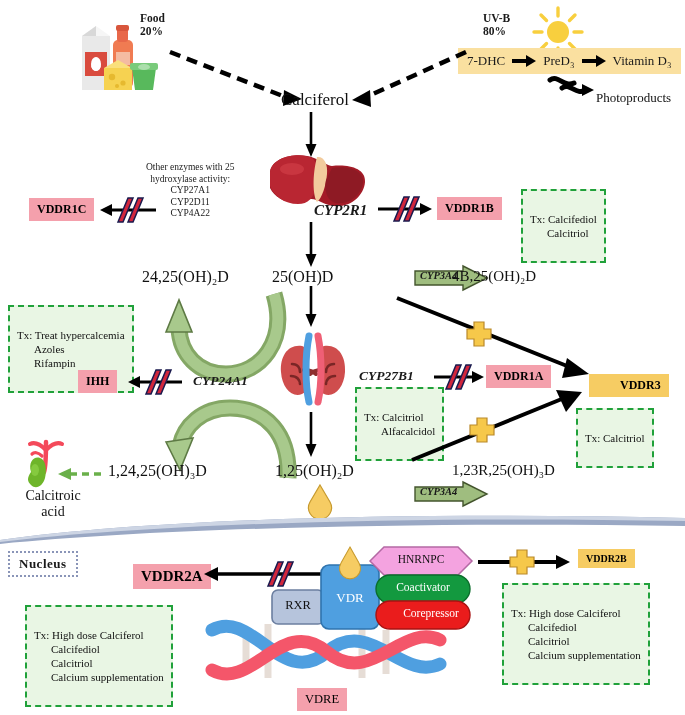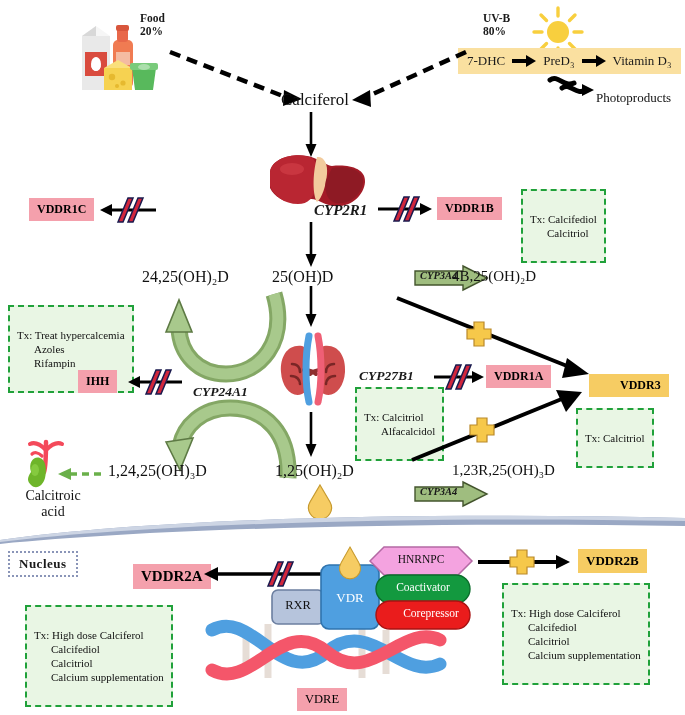--- a/index.html
+++ b/index.html
@@ -151,20 +151,27 @@
     </svg>
   </div>
 
   <div class="abs pinkbox" style="left:437px;top:197px;">VDDR1B</div>
 
   <div class="abs txbox" style="left:521px;top:189px;text-align:left;">
     <div>Tx: Calcifediol</div>
     <div class="ind">Calcitriol</div>
   </div>
 
+  <div class="abs tiny" style="left:146px;top:162px;text-align:center;">
+    <div>Other enzymes with 25</div>
+    <div>hydroxylase activity:</div>
+    <div>CYP27A1</div>
+    <div>CYP2D11</div>
+    <div>CYP4A22</div>
+  </div>
 
   <div class="abs" style="left:98px;top:196px;">
     <svg width="60" height="28" viewBox="0 0 60 28">
       <line x1="58" y1="14" x2="12" y2="14" stroke="#000" stroke-width="3.2"></line>
       <path d="M14 8 l-12 6 12 6 z" fill="#000"></path>
       <g>
         <path d="M20 26 L30 2 L35 2 L25 26 Z" fill="#d1263c" stroke="#1a1a4e" stroke-width="1.5"></path>
         <path d="M30 26 L40 2 L45 2 L35 26 Z" fill="#d1263c" stroke="#1a1a4e" stroke-width="1.5"></path>
       </g>
     </svg>
@@ -263,21 +270,21 @@
 
   <div class="abs txbox" style="left:576px;top:408px;text-align:left;">
     <div>Tx: Calcitriol</div>
   </div>
 
   <div class="abs txbox" style="left:355px;top:387px;text-align:left;">
     <div>Tx: Calcitriol</div>
     <div class="ind">Alfacalcidol</div>
   </div>
 
-  <div class="abs enz" style="left:193px;top:373px;margin-top:11px;">CYP24A1</div>
+  <div class="abs enz" style="left:193px;top:373px;">CYP24A1</div>
 
   <div class="abs" style="left:126px;top:368px;">
     <svg width="58" height="28" viewBox="0 0 58 28">
       <line x1="56" y1="14" x2="12" y2="14" stroke="#000" stroke-width="3.2"></line>
       <path d="M14 8 l-12 6 12 6 z" fill="#000"></path>
       <g>
         <path d="M20 26 L30 2 L35 2 L25 26 Z" fill="#d1263c" stroke="#1a1a4e" stroke-width="1.5"></path>
         <path d="M30 26 L40 2 L45 2 L35 26 Z" fill="#d1263c" stroke="#1a1a4e" stroke-width="1.5"></path>
       </g>
     </svg>
@@ -449,21 +456,21 @@
   <div class="abs" style="left:478px;top:548px;">
     <svg width="94" height="28" viewBox="0 0 94 28">
       <line x1="0" y1="14" x2="82" y2="14" stroke="#000" stroke-width="4"></line>
       <path d="M78 7 l14 7 -14 7 z" fill="#000"></path>
       <g transform="translate(32,2)">
         <path d="M7 0 h10 v7 h7 v10 h-7 v7 h-10 v-7 h-7 v-10 h7 z" fill="#f6c84a" stroke="#b9892a" stroke-width="1.2"></path>
       </g>
     </svg>
   </div>
 
-  <div class="abs yellowbox" style="left:578px;top:549px;font-size:13px;">VDDR2B</div>
+  <div class="abs yellowbox" style="left:578px;top:549px;font-size:10px;">VDDR2B</div>
 
   <div class="abs txbox" style="left:502px;top:583px;text-align:left;">
     <div>Tx: High dose Calciferol</div>
     <div class="ind">Calcifediol</div>
     <div class="ind">Calcitriol</div>
     <div class="ind">Calcium supplementation</div>
   </div>
 
 </div>
 

